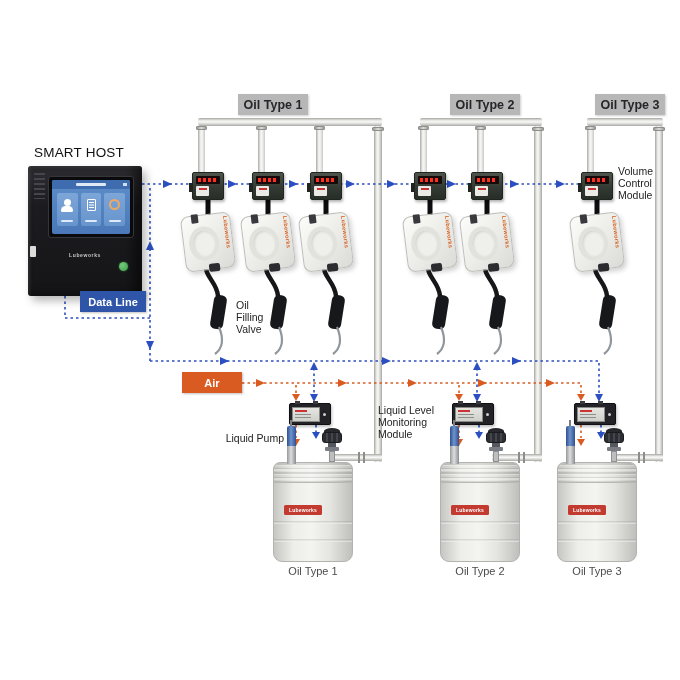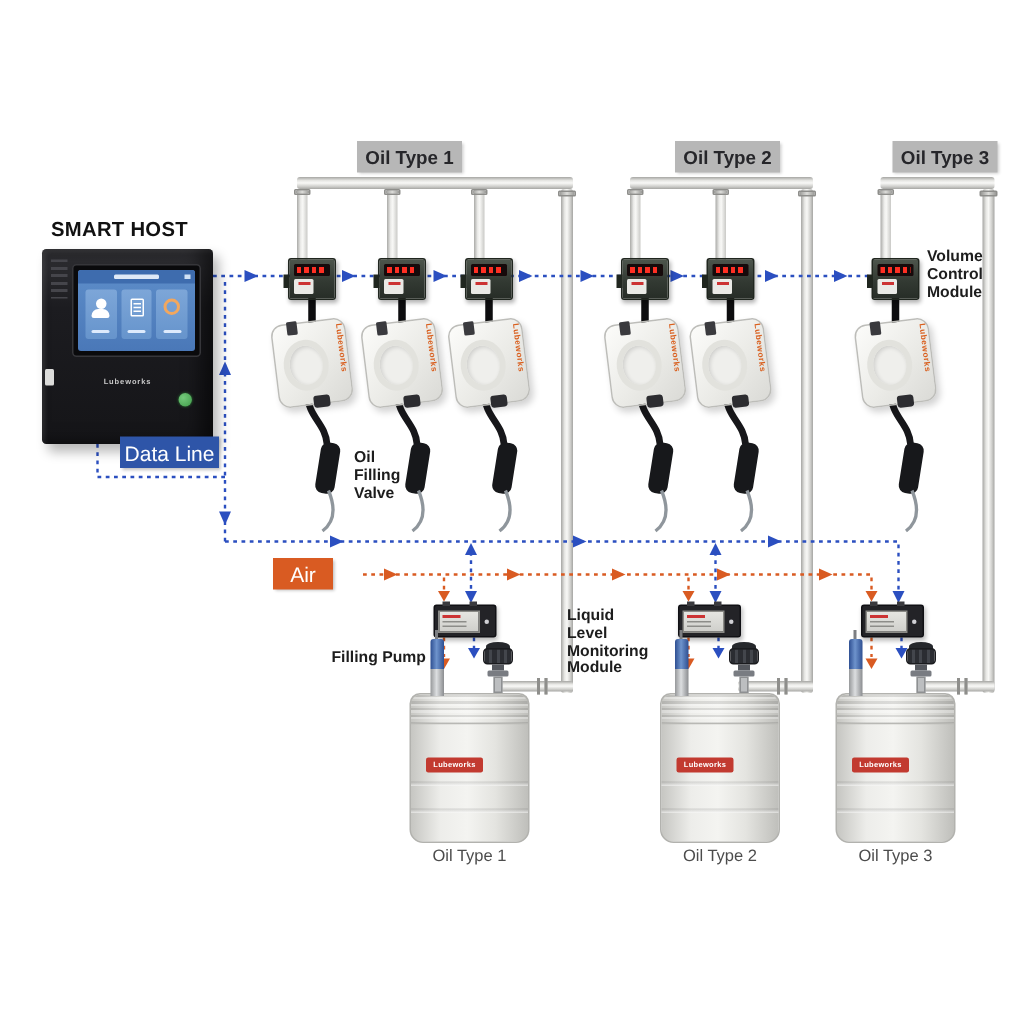--- a/index.html
+++ b/index.html
@@ -16,23 +16,23 @@
   .drop{position:absolute;z-index:1;width:7px;
     background:linear-gradient(90deg,#aaaaa7,#ececea 35%,#f8f8f6 55%,#c9c9c6);}
   .collar{position:absolute;z-index:2;height:4px;border:1px solid #8e8e8b;border-radius:1px;
     background:linear-gradient(90deg,#9a9a97,#dcdcd9,#9a9a97);}
   .ftick{position:absolute;z-index:2;width:2px;height:11px;background:#c2c2bf;border:1px solid #8e8e8b;}
 
   
   .hdr{position:absolute;z-index:5;height:21px;background:#b7b7b7;color:#26262a;
        font-size:12.5px;font-weight:bold;display:flex;align-items:center;justify-content:center;
        box-shadow:1px 1px 2px rgba(0,0,0,.2);}
-  .tag{position:absolute;z-index:6;height:21px;color:#fff;font-size:14px;font-weight:normal;
+  .tag{position:absolute;z-index:6;height:21px;color:#fff;font-size:11px;font-weight:bold;
        display:flex;align-items:center;justify-content:center;box-shadow:1px 1px 2px rgba(0,0,0,.25);}
-  .ann{position:absolute;z-index:6;font-size:10.5px;font-weight:bold;color:#1d1d1d;
+  .ann{position:absolute;z-index:6;font-size:10.5px;font-weight:normal;color:#1d1d1d;
        line-height:1.12;white-space:pre-line;}
   .drum-name{position:absolute;z-index:6;width:80px;text-align:center;font-size:11px;color:#4c4c4c;}
 
   
   .host{position:absolute;left:28px;top:166px;width:114px;height:130px;z-index:4;border-radius:3px;
     background:linear-gradient(180deg,#303034,#1c1c20 30%,#151518);
     box-shadow:4px 5px 8px rgba(0,0,0,.28), inset -8px 0 12px rgba(0,0,0,.55), inset 2px 2px 3px rgba(255,255,255,.10);}
   .host-vents{position:absolute;left:6px;top:7px;width:11px;height:26px;
     background:repeating-linear-gradient(180deg,#45454b 0 2px,transparent 2px 5px);}
   .bezel{position:absolute;left:20px;top:10px;width:86px;height:62px;background:#0a0a0c;
@@ -286,21 +286,21 @@
             </div>
         </div>
       </div>
     </div>
     <div class="host-brand">Lubeworks</div>
     <div class="host-logo"></div>
     <div class="host-sticker"></div>
   </div>
 
   <div class="tag" style="left:80px;top:291px;width:66px;background:#2e55a8;">Data Line</div>
-  <div class="tag" style="left:182px;top:372px;width:40px;background:#d95b22;">Air</div>
+  <div class="tag" style="left:182px;top:372px;width:60px;background:#d95b22;">Air</div>
 
   <div class="hdr" style="left:238px;top:94px;width:70px;">Oil Type 1</div>
   <div class="hdr" style="left:450px;top:94px;width:70px;">Oil Type 2</div>
   <div class="hdr" style="left:595px;top:94px;width:70px;">Oil Type 3</div>
 
   <div class="meter" style="left:192px;">
       <div class="m-display">
         <i></i>
       </div>
       <div class="m-label"></div>
@@ -460,15 +460,15 @@
 
   <div class="ann" style="left:618px;top:166px;width:50px;">Volume
 Control
 Module</div>
   <div class="ann" style="left:236px;top:300px;width:55px;">Oil
 Filling
 Valve</div>
   <div class="ann" style="left:378px;top:405px;width:60px;">Liquid Level
 Monitoring
 Module</div>
-  <div class="ann" style="left:218px;top:433px;width:66px;text-align:right;">Filling Pump</div>
+  <div class="ann" style="left:218px;top:433px;width:66px;text-align:right;">Liquid Pump</div>
 
 </div>
 
 </body></html>

